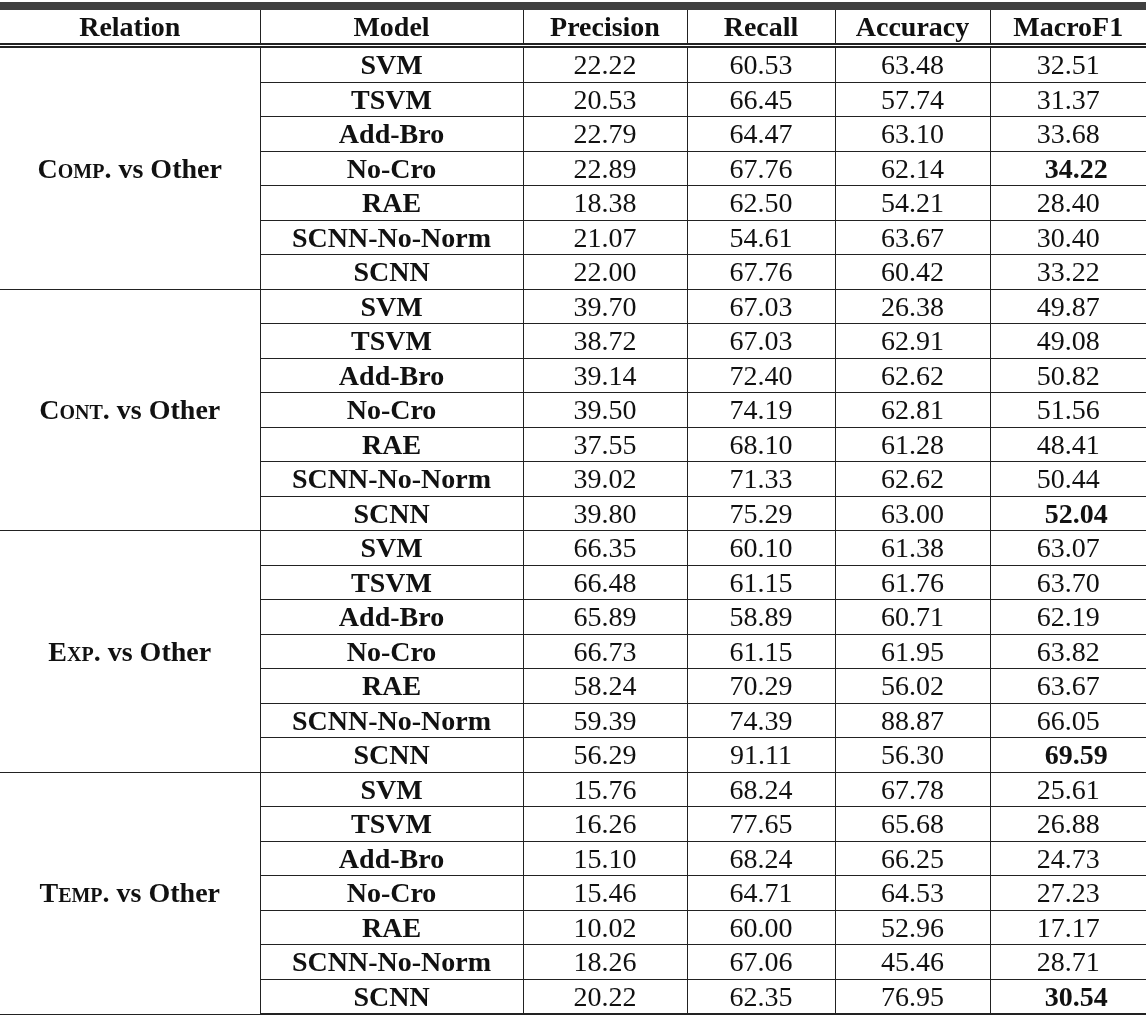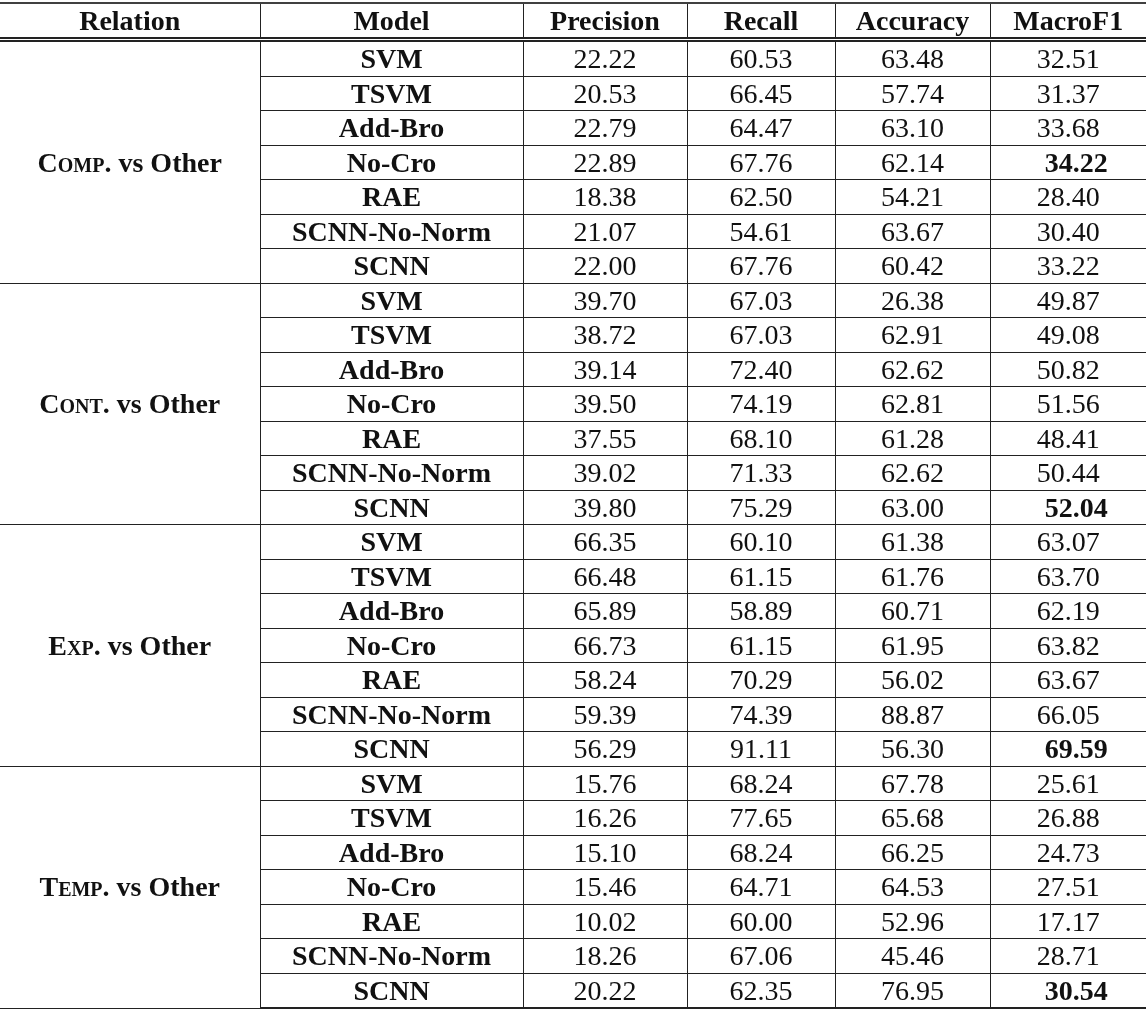--- a/index.html
+++ b/index.html
@@ -5,21 +5,21 @@
   html, body { margin: 0; padding: 0; background: #ffffff; }
   body { width: 1148px; height: 1024px; overflow: hidden; font-family: "Liberation Serif", serif; color: #111; }
   table {
     position: absolute; left: 0; top: 2px;
     width: 1146px; border-collapse: collapse; table-layout: fixed;
     font-size: 28px;
   }
   col.c0 { width: 260px; } col.c1 { width: 263px; } col.c2 { width: 164px; }
   col.c3 { width: 148px; } col.c4 { width: 155px; } col.c5 { width: 156px; }
   th, td { text-align: center; padding: 0; line-height: 33.5px; height: 33.5px; white-space: nowrap; }
-  thead th { font-weight: bold; border-left: 1px solid #222; height: 33px; line-height: 33px; border-top: 2px solid #404040; font-family: Liberation Serif, serif; }
+  thead th { font-weight: bold; border-left: 1px solid #222; height: 33px; line-height: 33px; border-top: 8px solid #404040; font-family: Liberation Serif, serif; }
   thead th:first-child { border-left: none; }
   thead tr { border-bottom: 5px double #222; }
   tbody td { border-left: 1px solid #222; border-bottom: 1px solid #222; }
   tbody td.rel { border-left: none; font-weight: bold; border-bottom: 1px solid #222; }
   tbody td.model { font-weight: bold; margin-top: 28px; }
   tbody tr.grp-end td { border-bottom: 1px solid #222; }
   tbody tr.final td { border-bottom: 2px solid #222; }
   .sc { font-variant: small-caps; }
   .bold { font-weight: bold; padding-left: 16px; }
 </style>
@@ -216,21 +216,21 @@
         <td>15.10</td>
         <td>68.24</td>
         <td>66.25</td>
         <td>24.73</td>
       </tr>
       <tr>
         <td class="model">No-Cro</td>
         <td>15.46</td>
         <td>64.71</td>
         <td>64.53</td>
-        <td>27.51</td>
+        <td>27.23</td>
       </tr>
       <tr>
         <td class="model">RAE</td>
         <td>10.02</td>
         <td>60.00</td>
         <td>52.96</td>
         <td>17.17</td>
       </tr>
       <tr>
         <td class="model">SCNN-No-Norm</td>

